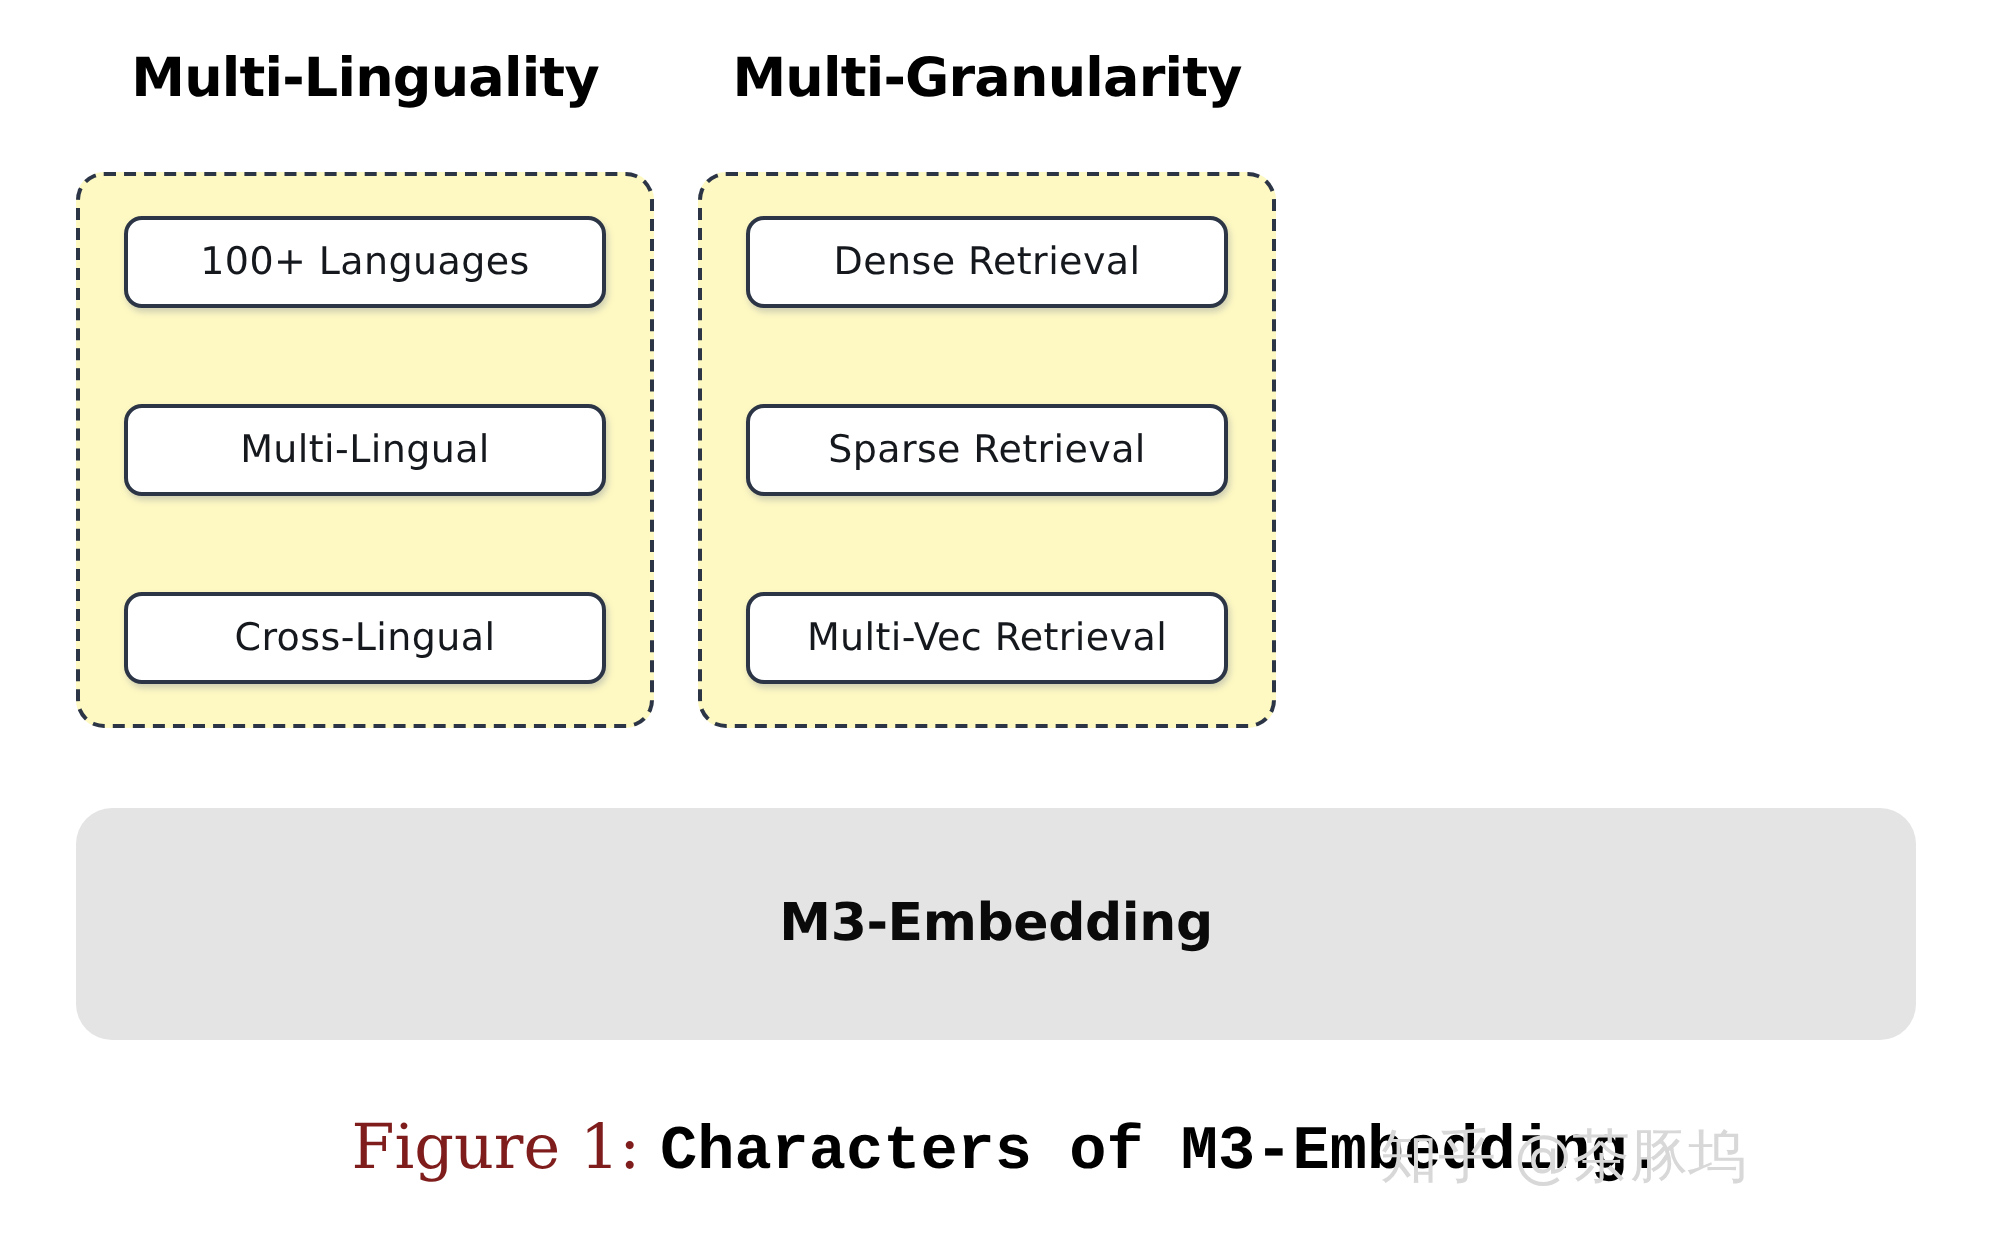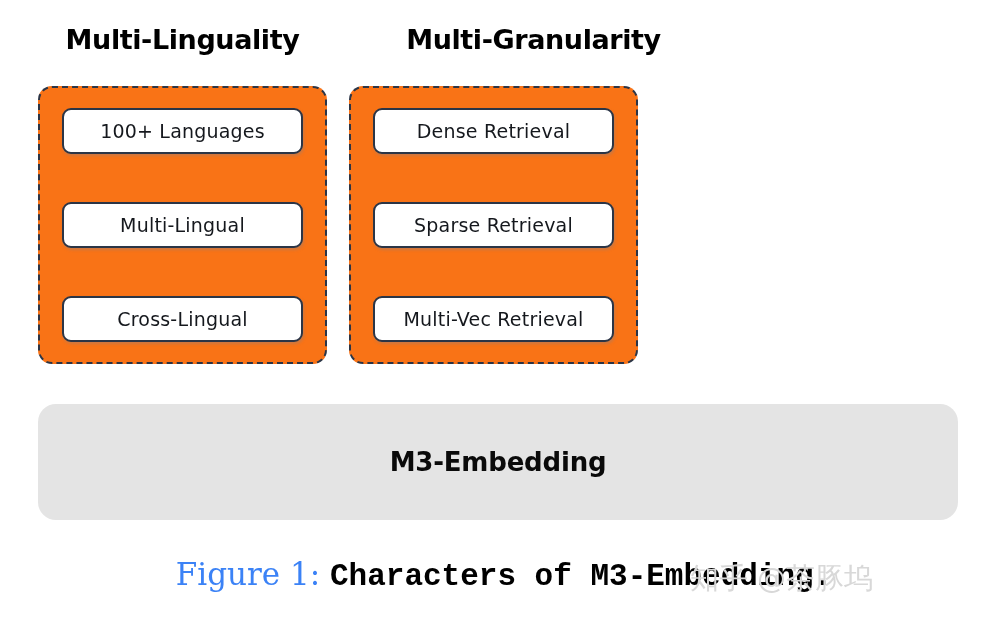--- a/index.html
+++ b/index.html
@@ -27,21 +27,20 @@
 
   
   #headers {
     position: absolute;
     left: 38px;
     top: 18px;
     width: 920px;
     height: 50px;
     display: flex;
     flex-direction: row;
-    gap: 40px;
   }
   .col-head {
     width: 289px;
     margin-right: 22px;
     text-align: center;
     font-family: "DejaVu Sans", sans-serif;
     font-weight: bold;
     font-size: 27px;
     line-height: 44px;
     letter-spacing: -0.4px;
@@ -61,21 +60,21 @@
     flex-direction: row;
   }
   .group {
     width: 289px;
     height: 278px;
     margin-right: 22px;
     box-sizing: border-box;
     border: 2px dashed #2b3546;
     border-radius: 14px;
     position: relative;
-    background: #f97316;
+    background: #fef9c3;
   }
   .group:last-child { margin-right: 0; }
 
   .group-inner {
     position: absolute;
     left: 0;
     top: 0;
     right: 0;
     bottom: 0;
     padding: 20px 22px;
@@ -130,21 +129,21 @@
     left: 0;
     top: 556px;
     width: 1008px;
     text-align: center;
     white-space: nowrap;
   }
   .cap-prefix {
     font-family: "DejaVu Serif", serif;
     font-size: 31px;
     font-weight: normal;
-    color: #3b82f6;
+    color: #7f1d1d;
   }
   .cap-title {
     font-family: Liberation Mono, monospace;
     font-size: 31px;
     font-weight: bold;
     color: #000000;
   }
 
   
   #watermark {

